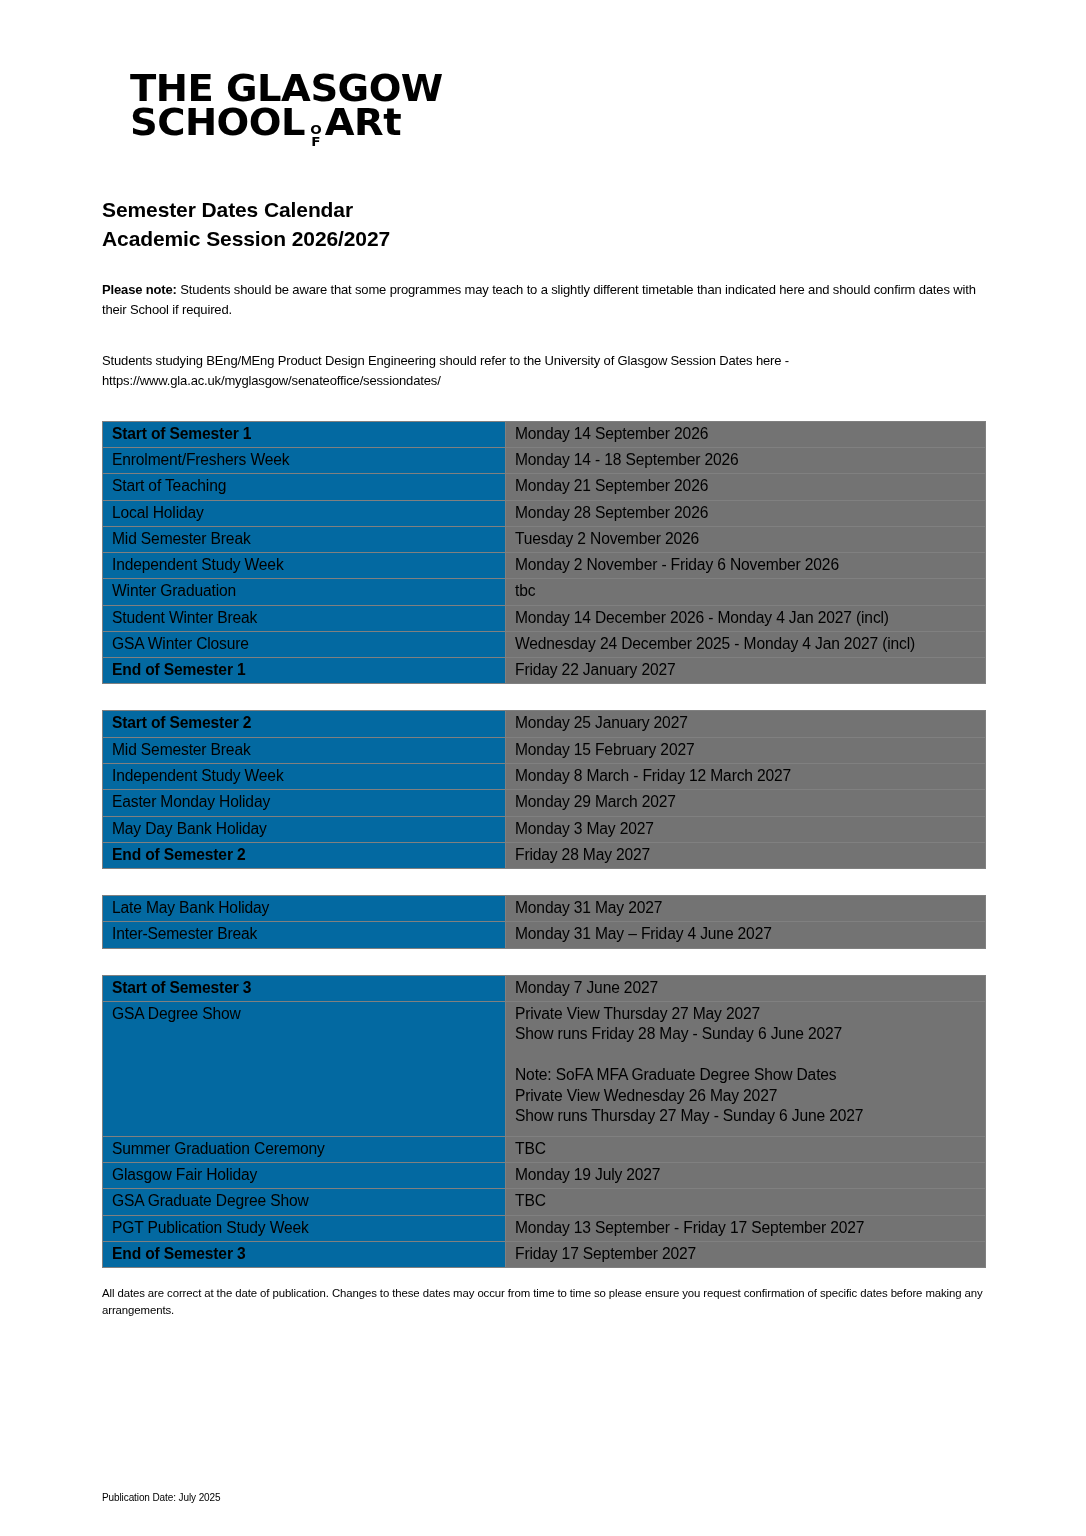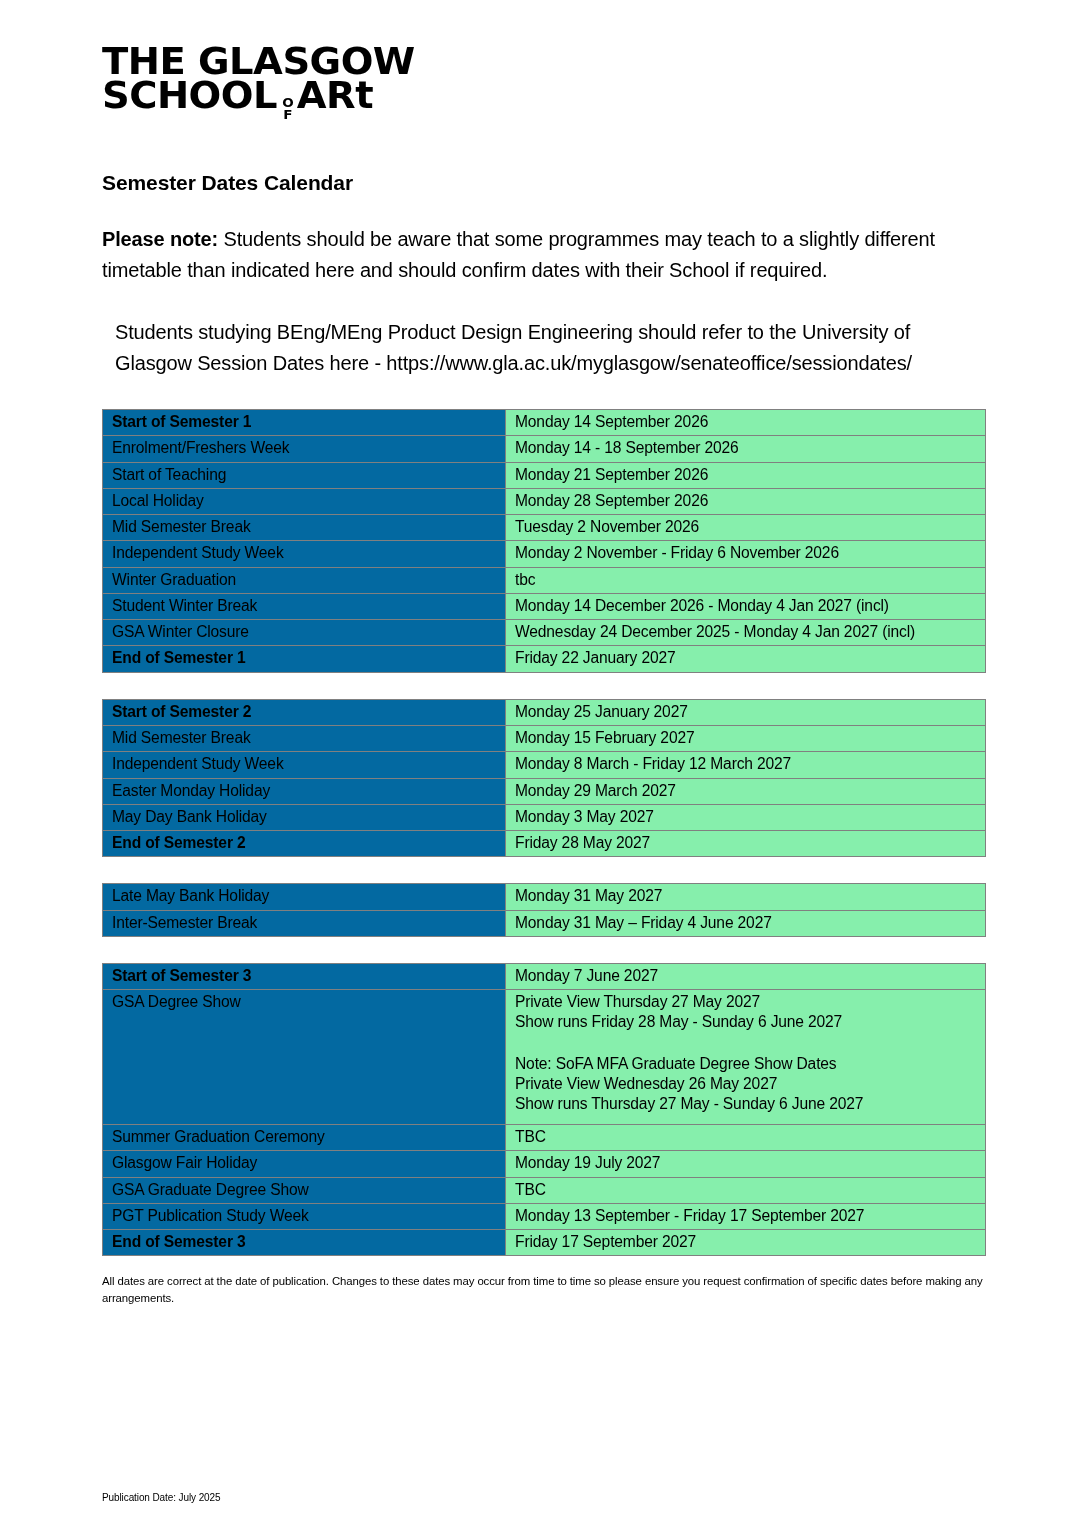--- a/index.html
+++ b/index.html
@@ -17,22 +17,23 @@
   .page {
     position: relative;
     width: 1086px;
     height: 1536px;
     box-sizing: border-box;
     padding: 0 102px;
   }
 
   
   .logo-block {
-    padding-top: 45px;
+    padding-top: 72px;
     line-height: 0.92;
+    margin-left: 28px;
   }
   .logo-line {
     font-family: "DejaVu Sans", sans-serif;
     font-weight: 700;
     font-size: 37px;
     letter-spacing: -0.5px;
     color: #000;
     white-space: nowrap;
     display: block;
     transform: scaleX(1.04);
@@ -62,26 +63,26 @@
     font-size: 21px;
     font-weight: 700;
     line-height: 1.38;
     letter-spacing: -0.1px;
   }
   .doc-title .tline { display: block; }
 
   
   .intro {
     margin-top: 26px;
-    font-size: 20px;
+    font-size: 13px;
     line-height: 1.58;
     letter-spacing: -0.15px;
   }
   .intro b { font-weight: 700; }
-  .intro-2 { margin-top: 30px; margin-left: 13px; }
+  .intro-2 { margin-top: 30px; }
 
   
   .cal-table {
     border-collapse: collapse;
     width: 883px;
     table-layout: fixed;
     margin-top: 26px;
   }
   .cal-table.t1 { margin-top: 29px; }
   .cal-table td {
@@ -93,21 +94,21 @@
     vertical-align: top;
     height: 23px;
     box-sizing: border-box;
   }
   .cal-table col.c-label { width: 403px; }
   .cal-table col.c-value { width: 480px; }
   td.label {
     background: #0369a1;
   }
   td.label.strong { font-weight: 700; }
-  td.value { background: #86efac; }
+  td.value { background: #737373; }
   td.value .ln { display: block; }
   td.value .ln.blank { height: 21px; }
   td.tall { height: 135px; }
 
   
   .footnote {
     margin-top: 17px;
     font-size: 11.4px;
     line-height: 1.45;
     letter-spacing: -0.1px;
@@ -133,20 +134,21 @@
         <span class="logo-of">
           <span>O</span>
           <span>F</span>
         </span>
         <span>ARt</span>
     </span>
   </div>
 
   <div class="doc-title">
     <span class="tline">Semester Dates Calendar</span>
+    <span class="tline">Academic Session 2026/2027</span>
   </div>
 
   <p class="intro"><b>Please note:</b><span> Students should be aware that some programmes may teach to a slightly different timetable than indicated here and should confirm dates with their School if required.</span></p>
 
   <p class="intro intro-2">Students studying BEng/MEng Product Design Engineering should refer to the University of Glasgow Session Dates here - https://www.gla.ac.uk/myglasgow/senateoffice/sessiondates/</p>
 
   <table class="cal-table t1">
     <colgroup>
         <col class="c-label">
         <col class="c-value">

